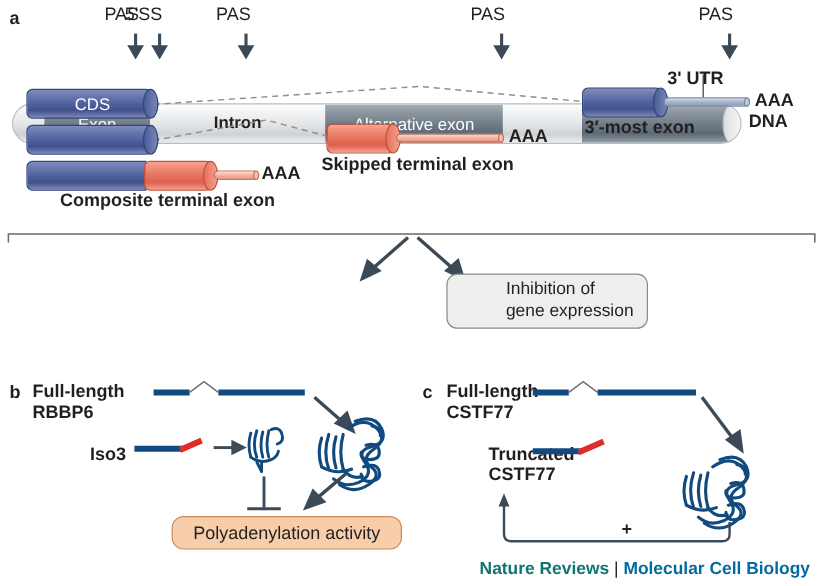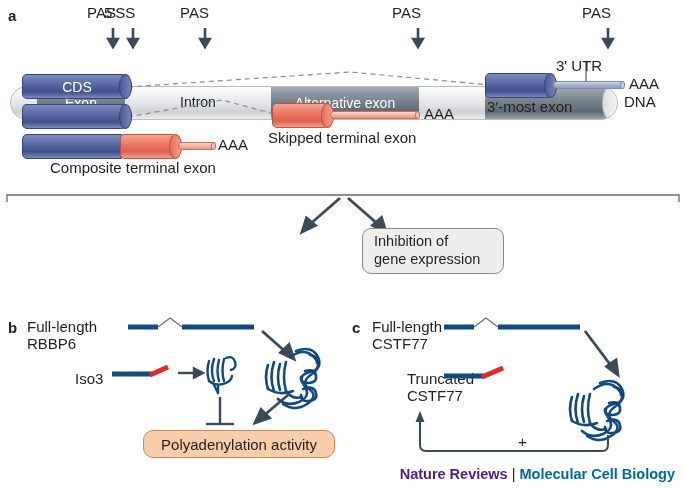--- a/index.html
+++ b/index.html
@@ -4,21 +4,21 @@
 <style>
   html,body{margin:0;padding:0;background:#ffffff;}
   body{
     width:685px;height:488px;position:relative;overflow:hidden;
     font-family:"Liberation Sans","DejaVu Sans",sans-serif;
     color:#231f20;
   }
   .fig{position:absolute;left:0;top:0;width:685px;height:488px;}
   .abs{position:absolute;}
   .panel-letter{font-weight:bold;font-size:15px;color:#231f20;line-height:1;}
-  .lbl{font-size:15px;color:#231f20;line-height:1.12;white-space:pre;}
+  .lbl{font-size:15px;color:#231f20;line-height:1.12;white-space:pre;font-weight:bold;}
   .lbl-white{font-size:14px;color:#ffffff;line-height:1;white-space:pre;}
 
   
   .dna-bar{
     position:absolute;left:10px;top:86px;width:608px;height:34px;
     border-radius:17px/17px;
     background:linear-gradient(to bottom,#ffffff 0%,#f2f3f4 22%,#e3e5e7 52%,#cfd2d5 78%,#eceeef 100%);
     border:1px solid #b9bdc1;box-sizing:border-box;overflow:hidden;
   }
   .dna-seg{
@@ -81,21 +81,21 @@
   .peachbox{
     position:absolute;border:1px solid #c9895c;border-radius:10px;
     background:#f8ceaa;display:flex;align-items:center;justify-content:center;
     box-sizing:border-box;
   }
   .peachbox .t{font-size:15px;color:#231f20;white-space:nowrap;}
 
   .footer{
     position:absolute;right:10px;bottom:6px;font-size:14.5px;font-weight:bold;white-space:nowrap;
   }
-  .footer .nr{color:#4c1d95;}
+  .footer .nr{color:#0f766e;}
   .footer .sep{color:#231f20;font-weight:normal;}
   .footer .mcb{color:#0369a1;}
   svg{display:block;overflow:visible;}
 </style>
 </head>
 <body>
 
 <div class="fig">
 
   <div class="panel-letter abs" style="left:8px;top:8px;">a</div>
@@ -187,21 +187,21 @@
   <svg class="abs" style="left:0;top:188px;" width="685" height="50">
     <path d="M7 14 L7 7 L679 7 L679 14" stroke="#6a6a6a" stroke-width="1.3" fill="none"></path>
     <g stroke="#3c4a57" stroke-width="2.8" fill="#3c4a57">
       <line x1="340" y1="10" x2="308" y2="38"></line>
         <polygon points="302,44 315.5,37.5 306.5,30"></polygon>
       <line x1="348" y1="10" x2="380" y2="38"></line>
         <polygon points="386,44 381.5,29.5 372.5,37.5"></polygon>
     </g>
   </svg>
 
-  <div class="outbox" style="left:362px;top:228px;width:142px;height:46px;">
+  <div class="outbox" style="left:372px;top:228px;width:168px;height:46px;justify-content:flex-end;">
     <span class="t">Inhibition of
 gene expression</span>
   </div>
 
   <div class="panel-letter abs" style="left:8px;top:320px;">b</div>
   <div class="lbl abs" style="left:27px;top:319px;">Full-length
 RBBP6</div>
   <div class="lbl abs" style="left:75px;top:371px;">Iso3</div>
 
   <svg class="abs" style="left:0;top:305px;" width="350" height="170">

